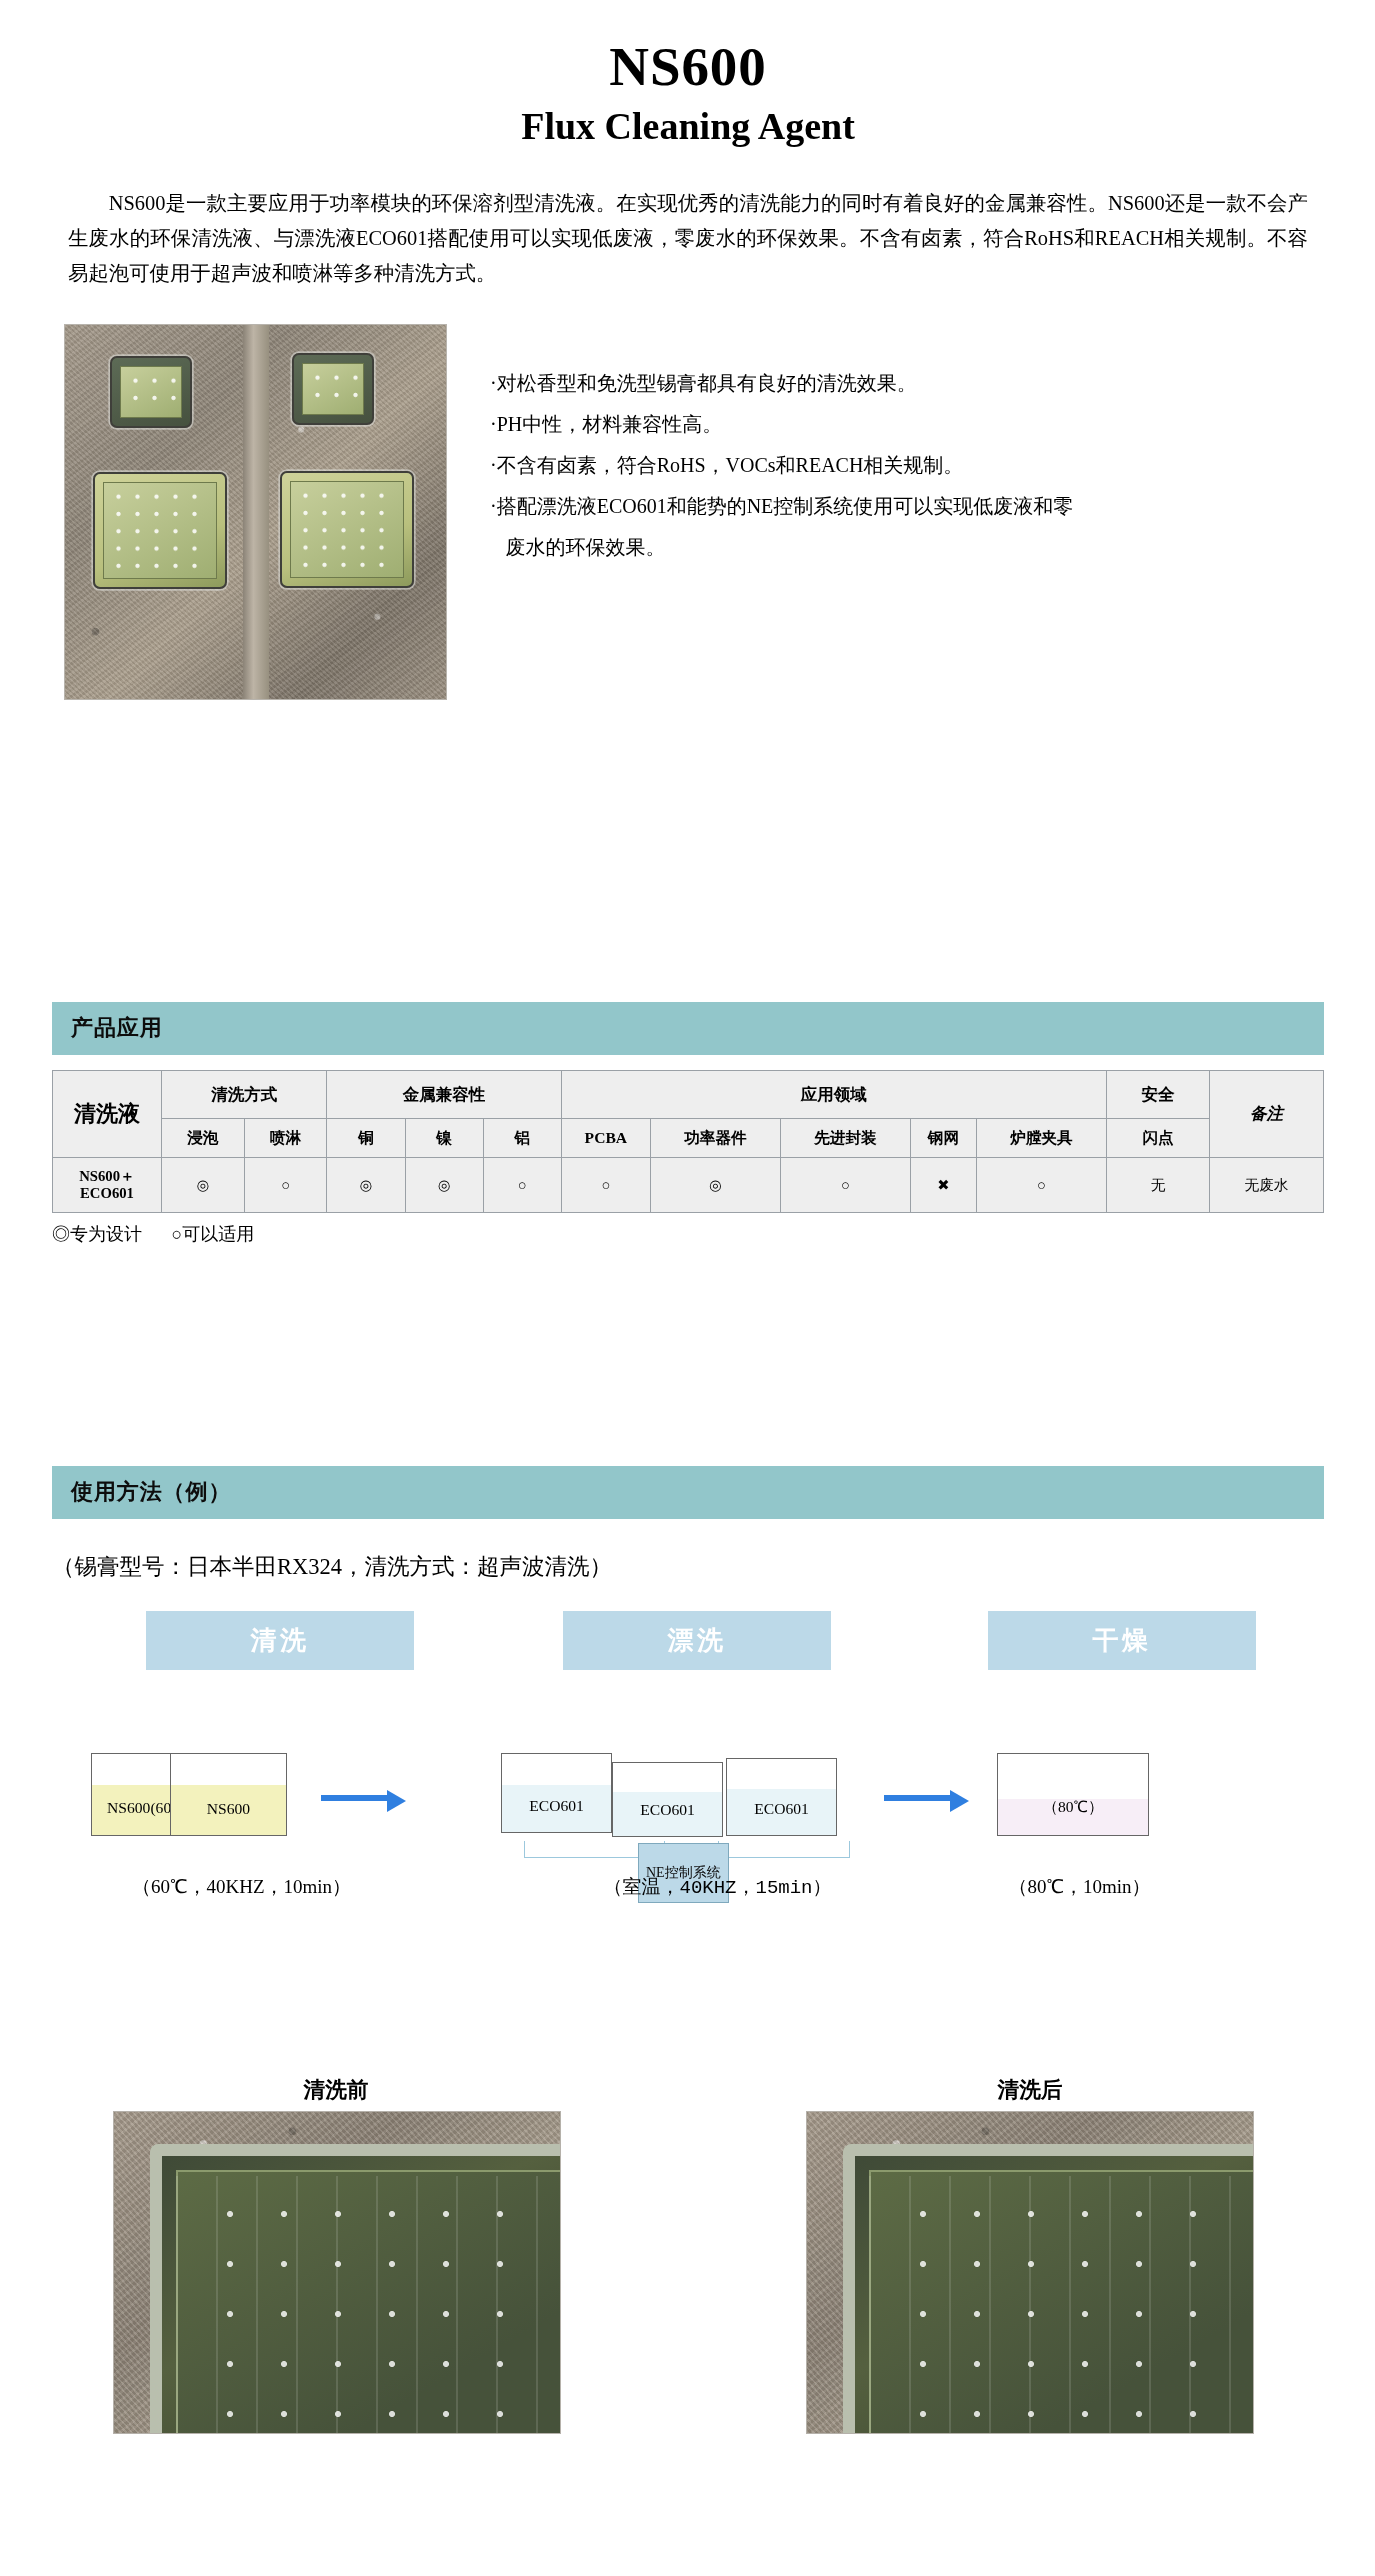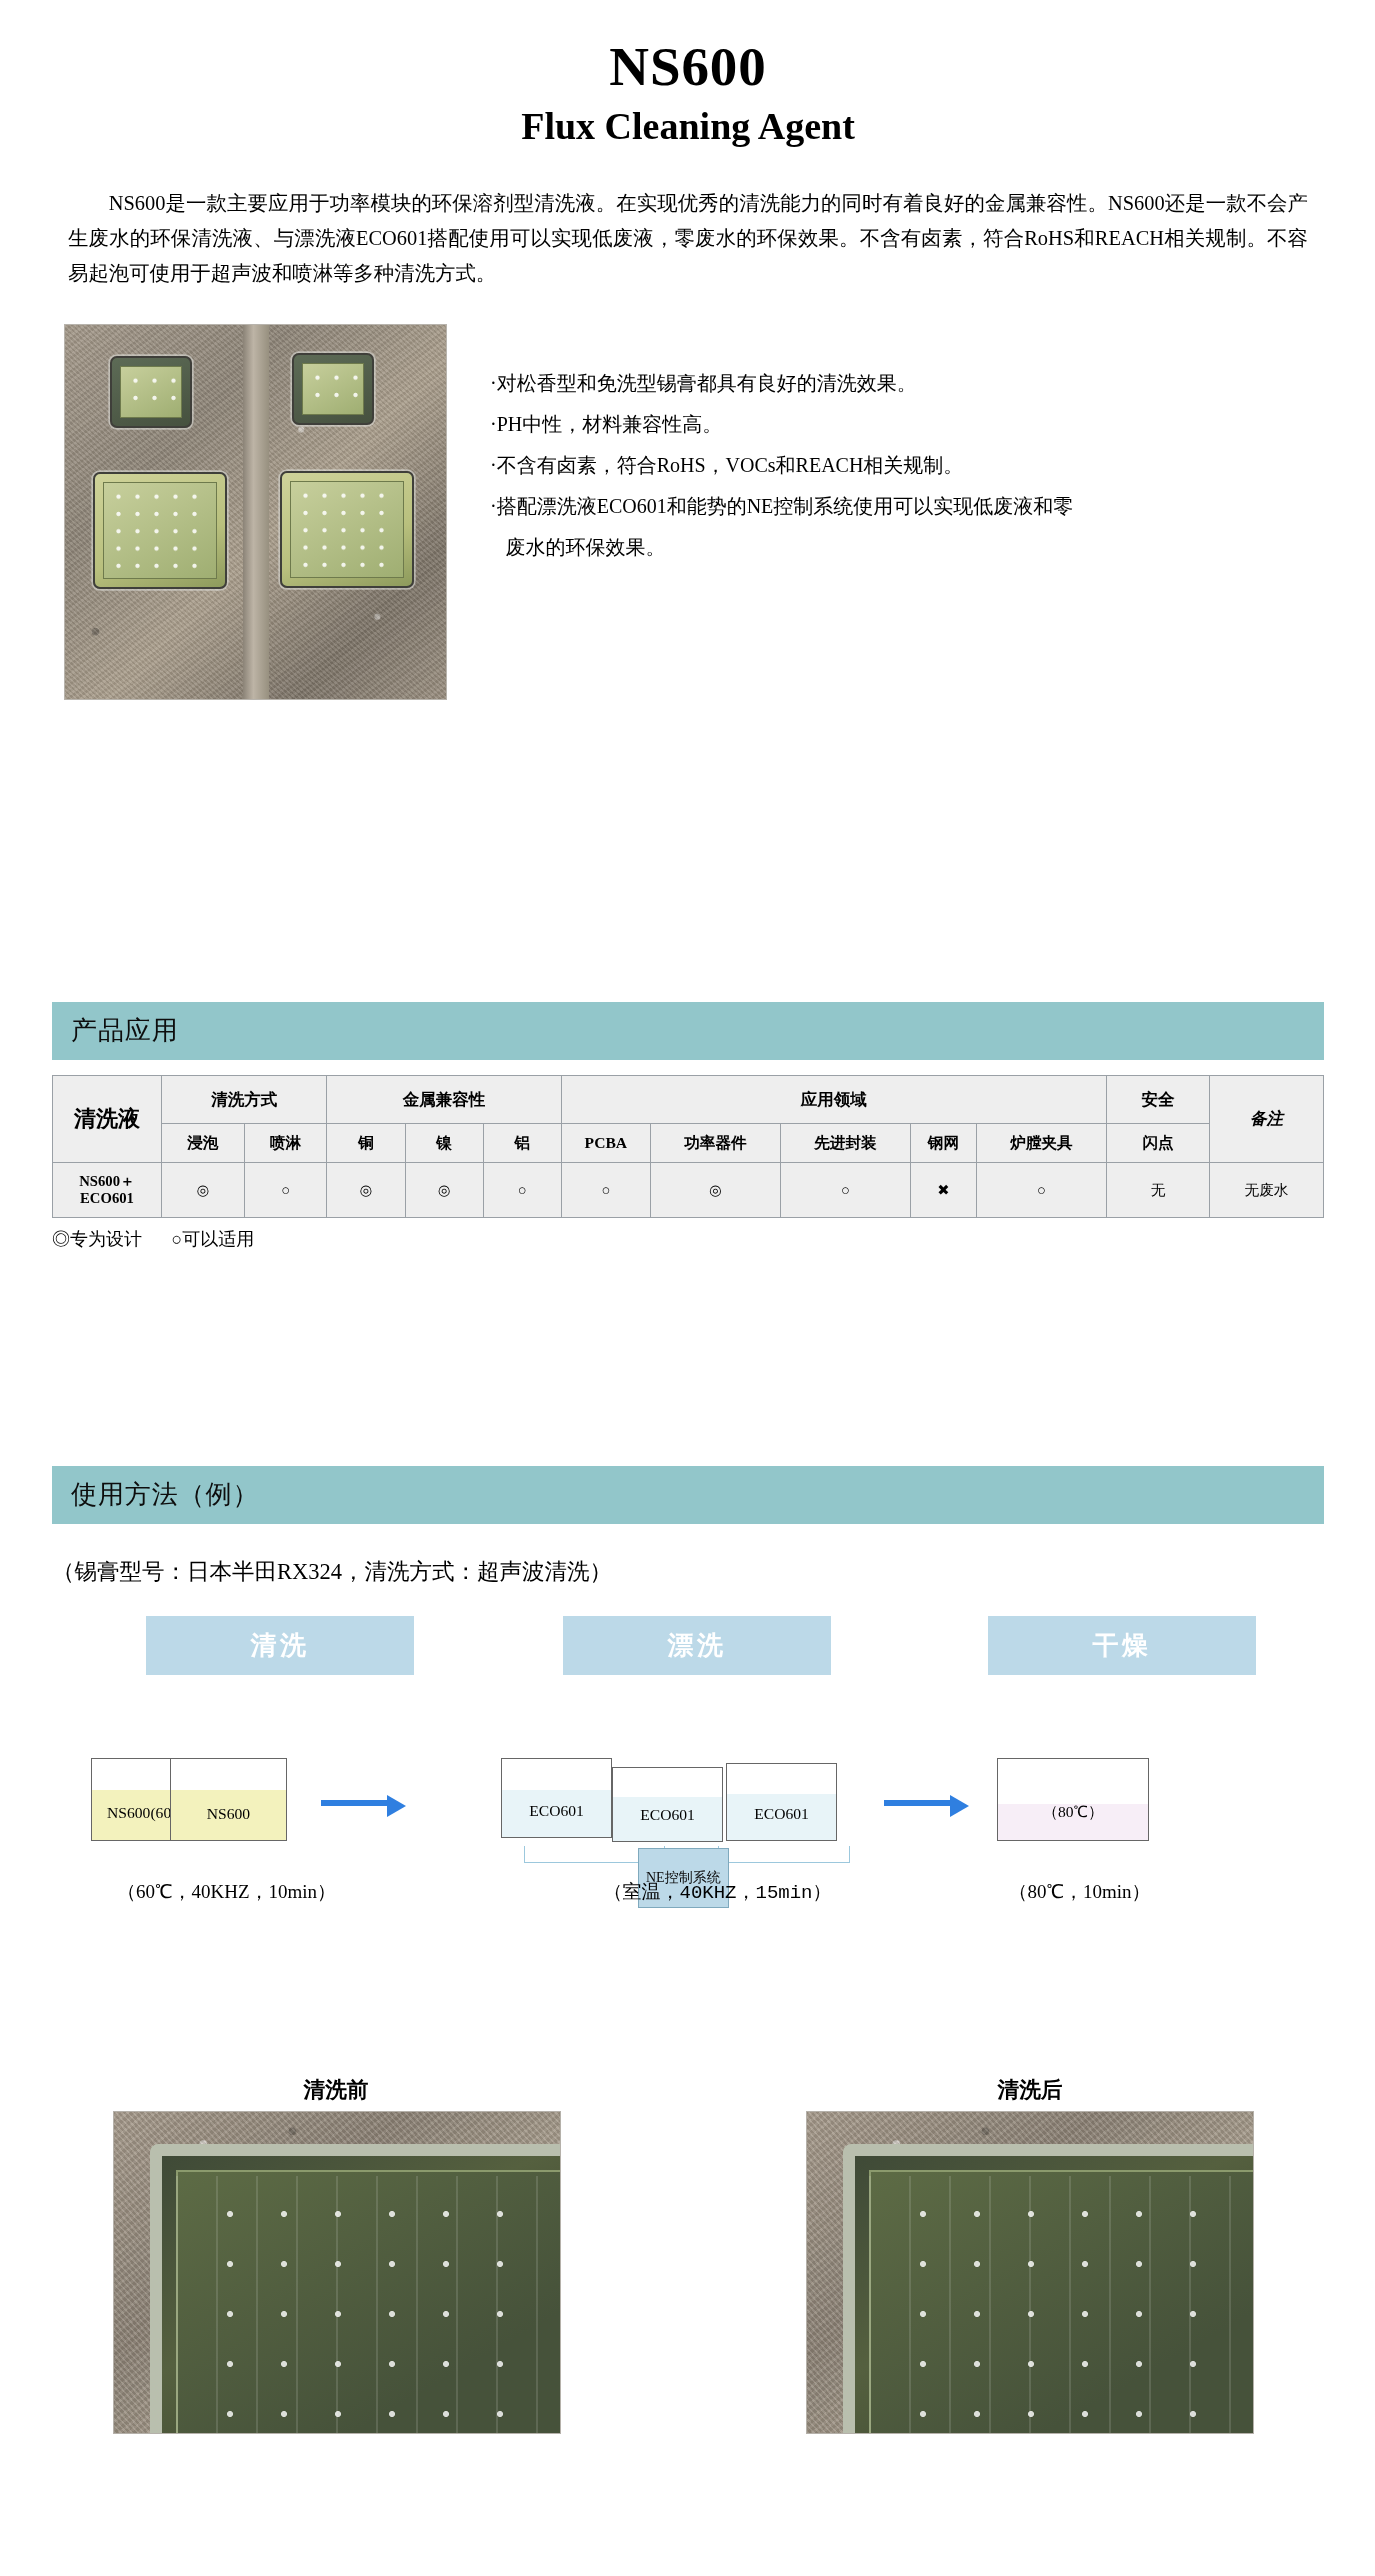--- a/index.html
+++ b/index.html
@@ -131,22 +131,22 @@
   .bullets .cont {
     display: block;
     padding-left: 15.6px;
   }
 
   
   .section-bar {
     margin: 0 52px;
     background: #92c6ca;
     color: #0d0d0d;
-    font-size: 26px;
-    font-weight: 400;
+    font-size: 22px;
+    font-weight: 700;
     padding: 11.3px 0 11.3px 19px;
     letter-spacing: 0.9px;
   }
   .sec1-wrap { position: absolute; left: 0; top: 964px; width: 1376px; }
   .sec2-wrap { position: absolute; left: 0; top: 1428px; width: 1376px; }
 
   
   table.app-table {
     margin: 15.6px 52px 0 52px;
     border-collapse: collapse;
@@ -436,21 +436,21 @@
       <div class="ne-line" style="left:524px; top:121px; width:139px;"></div>
       <div class="ne-line" style="left:718px; top:121px; width:130px;"></div>
       <div class="ne-badge" style="left:638px; top:123px;">NE控制系统</div>
 
       <div class="arrow" style="left:884px; top:75px;"></div>
 
       <div class="tank" style="left:997px; top:33px; width:152px; height:83px; background:linear-gradient(180deg,#ffffff 0 55%, #f7eef7 55% 100%);">
         <div class="tank-label">（80℃）</div>
       </div>
 
-      <div class="cap" style="left:62px; top:154px; width:329px;text-align:center;">（60℃，40KHZ，10min）</div>
+      <div class="cap" style="left:77px; top:154px; width:329px;text-align:center;">（60℃，40KHZ，10min）</div>
       <div class="cap" style="left:544px; top:154px; width:347px;font-family:Liberation Mono, monospace;">（室温，40KHZ，15min）</div>
       <div class="cap" style="left:971px; top:154px; width:217px;">（80℃，10min）</div>
     </div>
   </div>
 
   <div>
     <div class="ba-title" style="left:284px; top:2037px; width:104px; text-align:center;">清洗前</div>
     <div class="ba-title" style="left:978px; top:2037px; width:104px; text-align:center;">清洗后</div>
 
     <div class="ba-photo" style="left:113px; top:2073px; width:446px; height:321px;">

